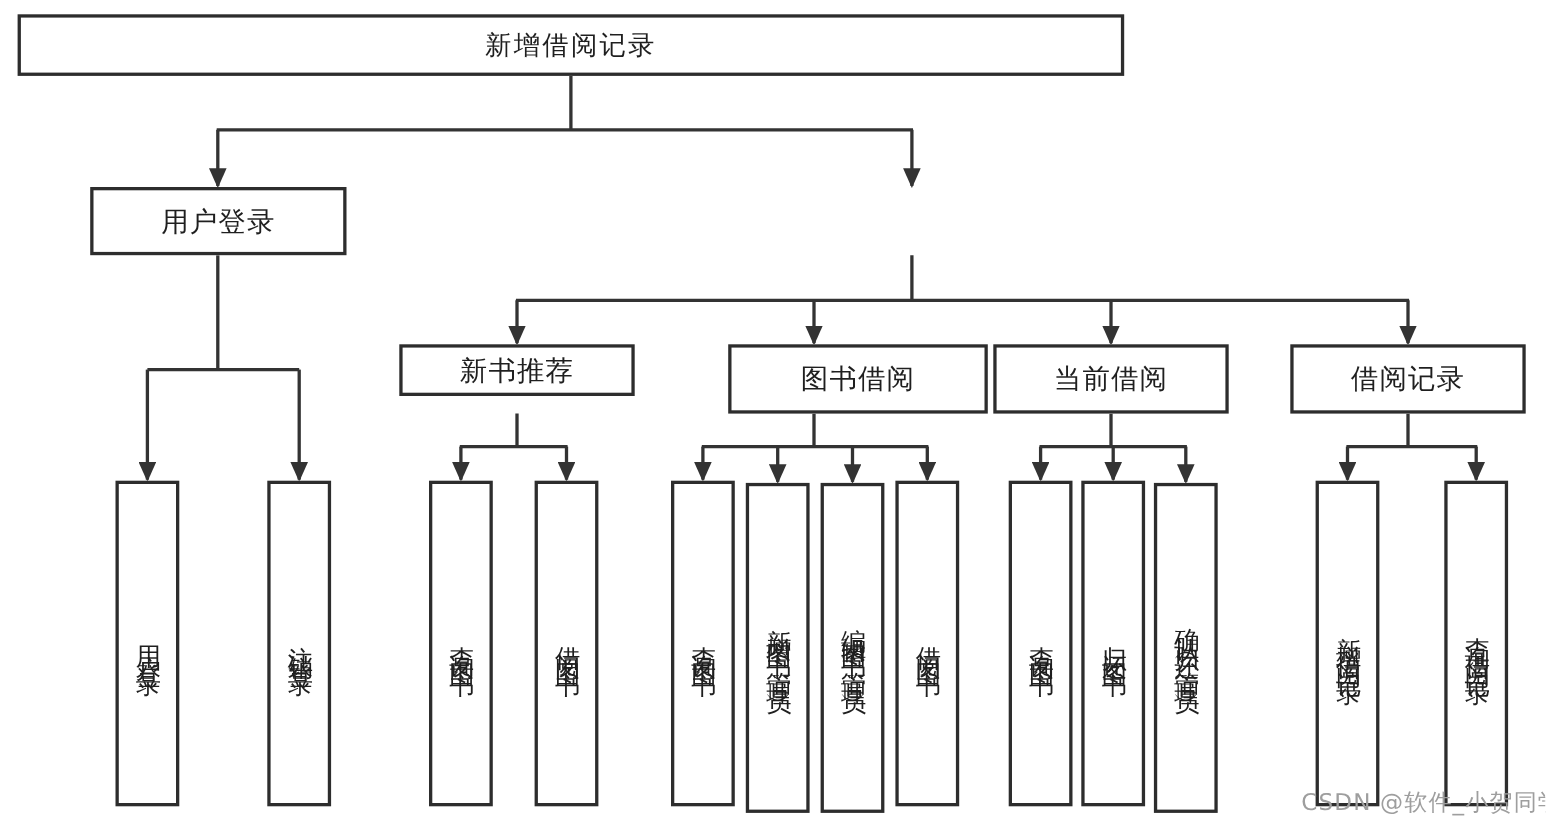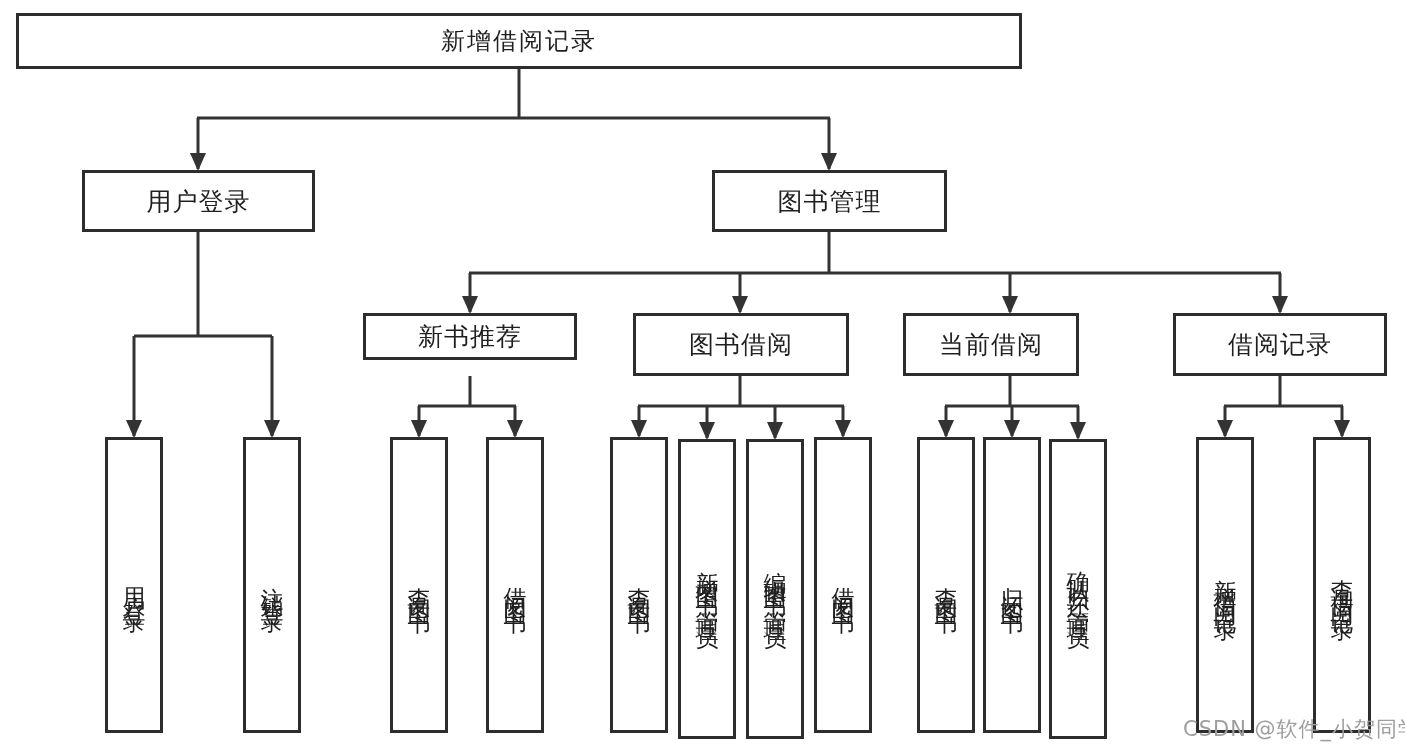--- a/index.html
+++ b/index.html
@@ -29,22 +29,22 @@
     letter-spacing:8px;
     line-height:1;
     width:58px; top:437px; height:296px;
   }
   .v-box.offset { top:439px; height:300px; }
   
   #root      { left:16px;  top:13px;  width:1006px; height:56px; }
   #l2-0      { left:82px;  top:170px; width:233px;  height:62px; }
   #l2-1      { left:712px; top:170px; width:235px;  height:62px; }
   #l3-0      { left:363px; top:313px; width:214px;  height:47px; }
-  #l3-1      { left:633px; top:313px; width:216px;  height:63px; }
-  #l3-2      { left:903px; top:313px; width:176px;  height:63px; }
+  #l3-1      { left:662px; top:313px; width:236px;  height:63px; }
+  #l3-2      { left:903px; top:313px; width:214px;  height:63px; }
   #l3-3      { left:1173px;top:313px; width:214px;  height:63px; }
   #leaf-0  { left:105px; }
   #leaf-1  { left:243px; }
   #leaf-2  { left:390px; }
   #leaf-3  { left:486px; }
   #leaf-4  { left:610px; }
   #leaf-5  { left:678px; }
   #leaf-6  { left:746px; }
   #leaf-7  { left:814px; }
   #leaf-8  { left:917px; }
@@ -98,21 +98,20 @@
       <line x1="1012" y1="406" x2="1012" y2="436" marker-end="url(#ah)"></line>
       <line x1="1078" y1="406" x2="1078" y2="438" marker-end="url(#ah)"></line>
       <line x1="1225" y1="406" x2="1225" y2="436" marker-end="url(#ah)"></line>
       <line x1="1342" y1="406" x2="1342" y2="436" marker-end="url(#ah)"></line>
     </g>
   </svg>
 
   <div id="root" class="box h-box root-box">新增借阅记录</div>
 
   <div id="l2-0" class="box h-box">用户登录</div>
-  <div id="l2-1" class="box h-box">图书管理</div>
 
   <div id="l3-0" class="box h-box">新书推荐</div>
   <div id="l3-1" class="box h-box">图书借阅</div>
   <div id="l3-2" class="box h-box">当前借阅</div>
   <div id="l3-3" class="box h-box">借阅记录</div>
 
   <div id="leaf-0" class="box v-box">用户登录</div>
   <div id="leaf-1" class="box v-box">注销登录</div>
   <div id="leaf-2" class="box v-box">查询图书</div>
   <div id="leaf-3" class="box v-box">借阅图书</div>

